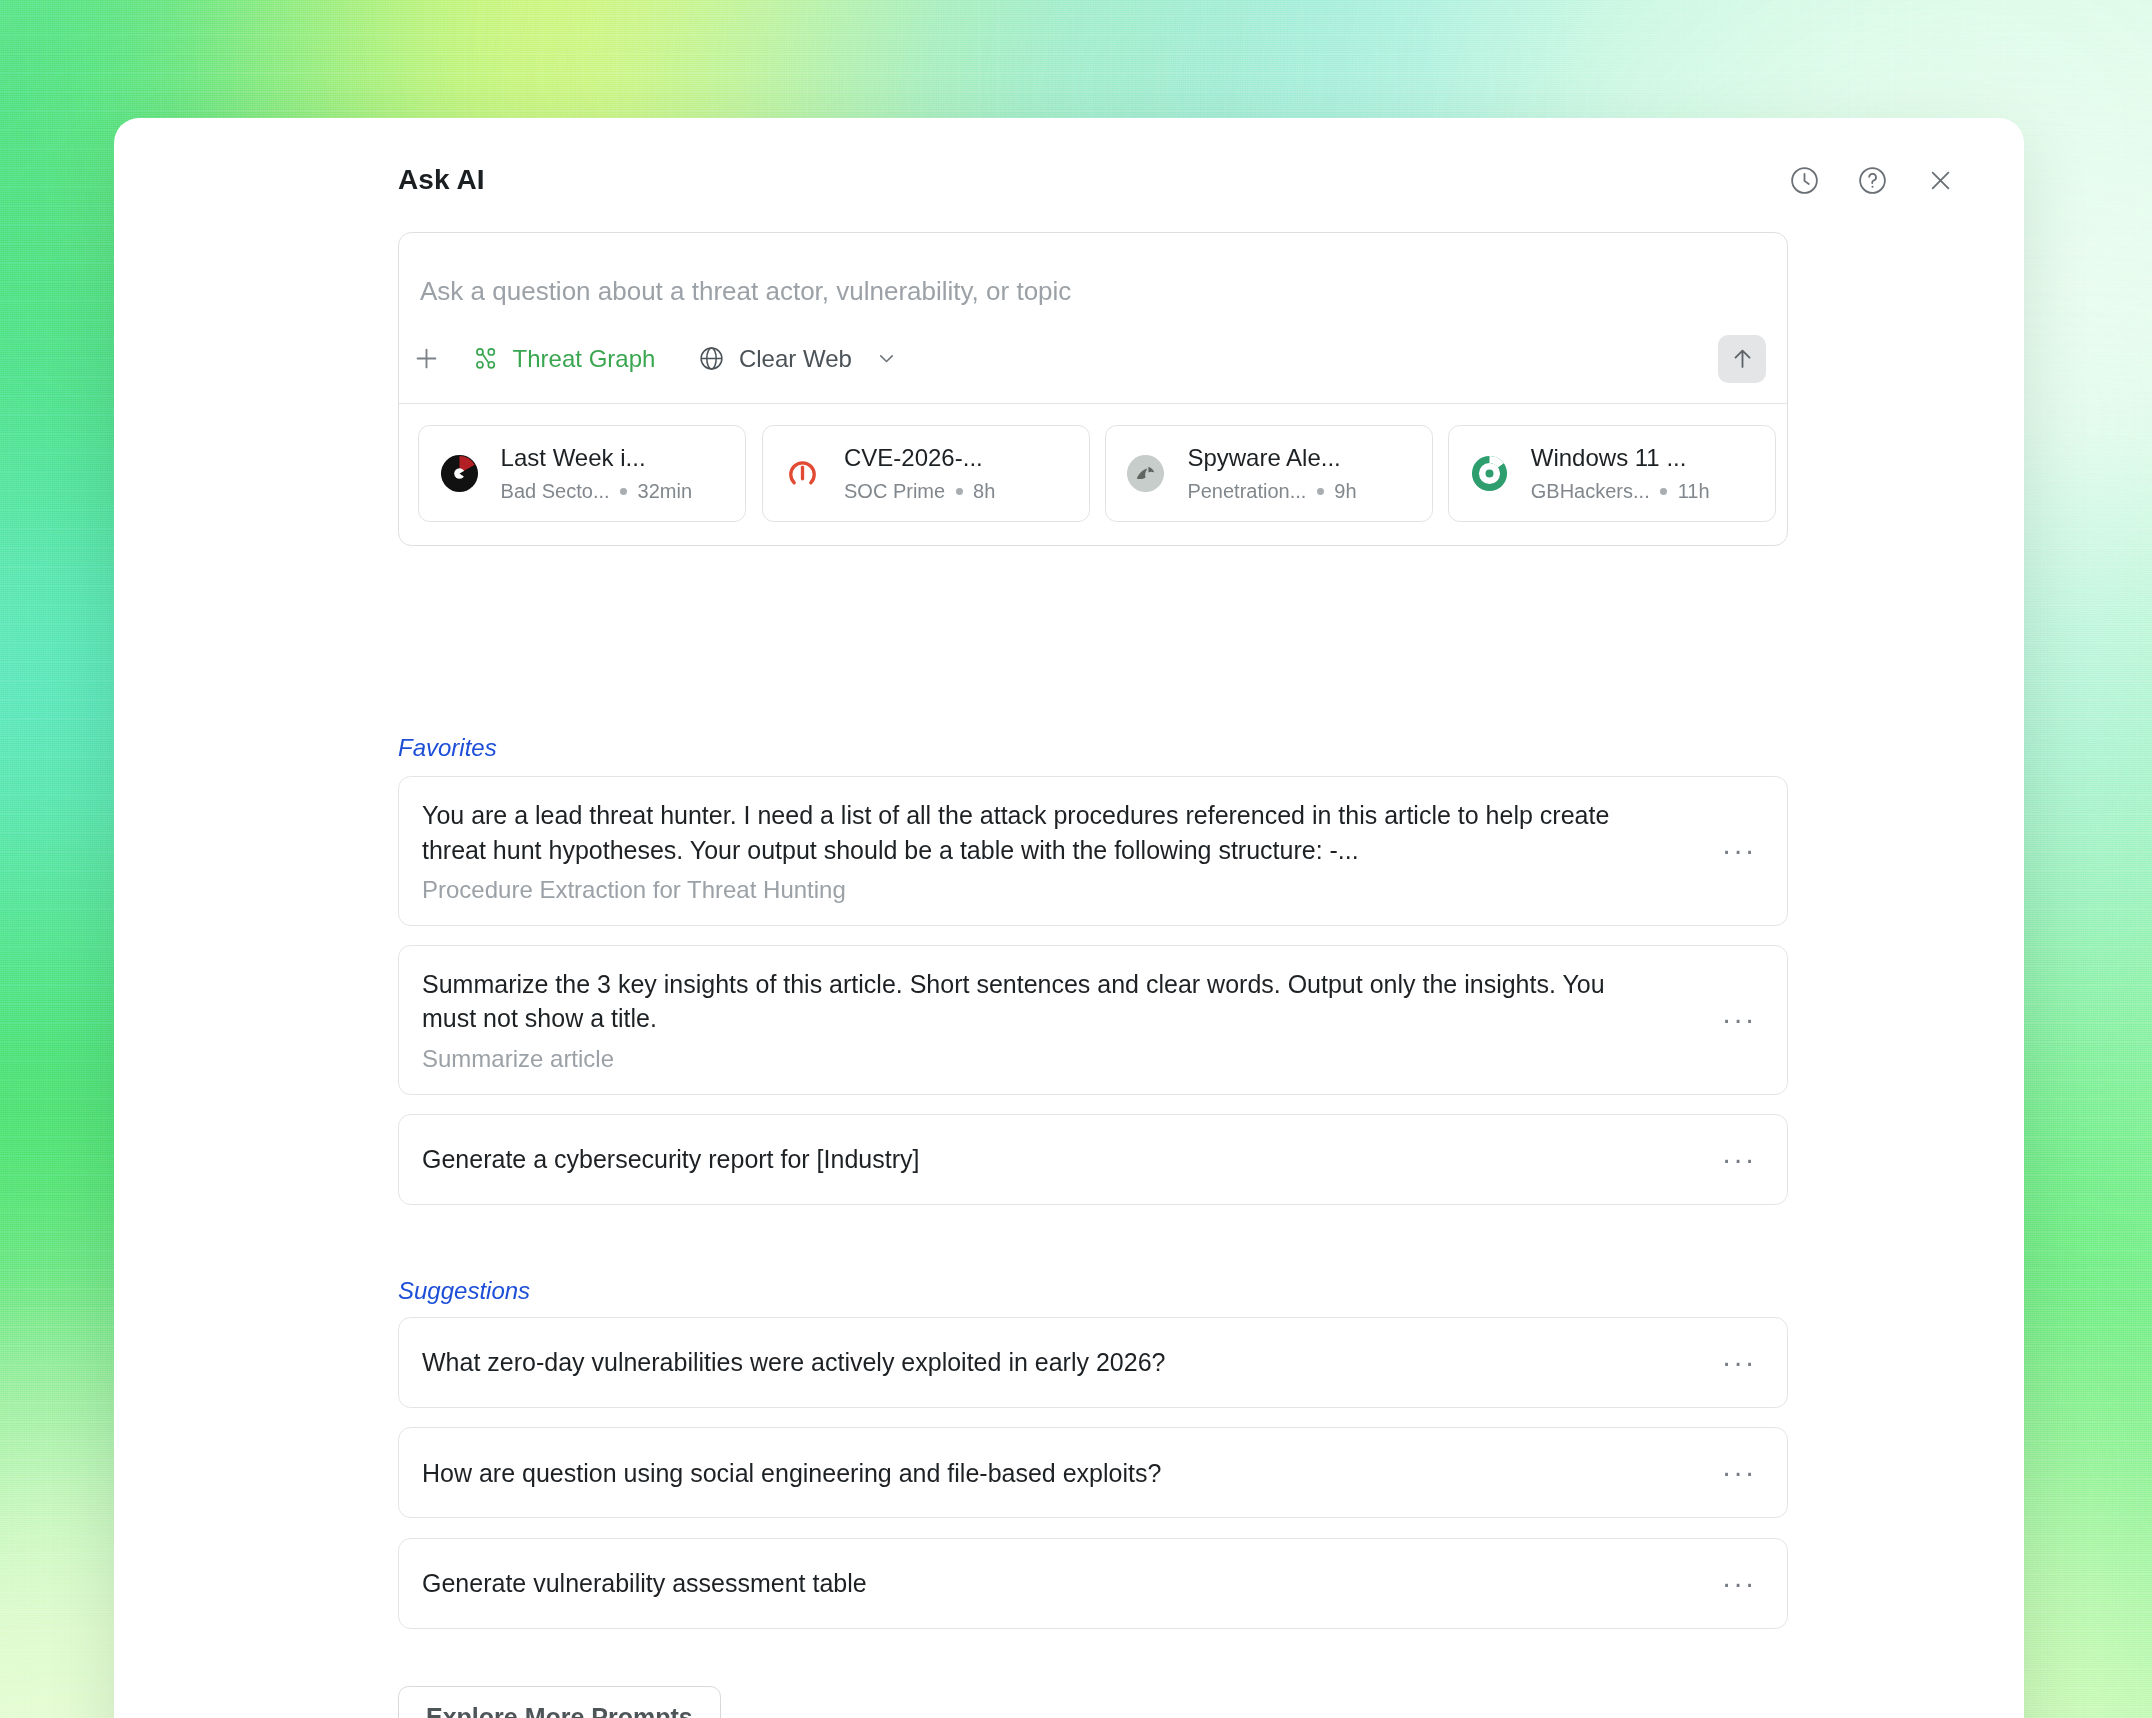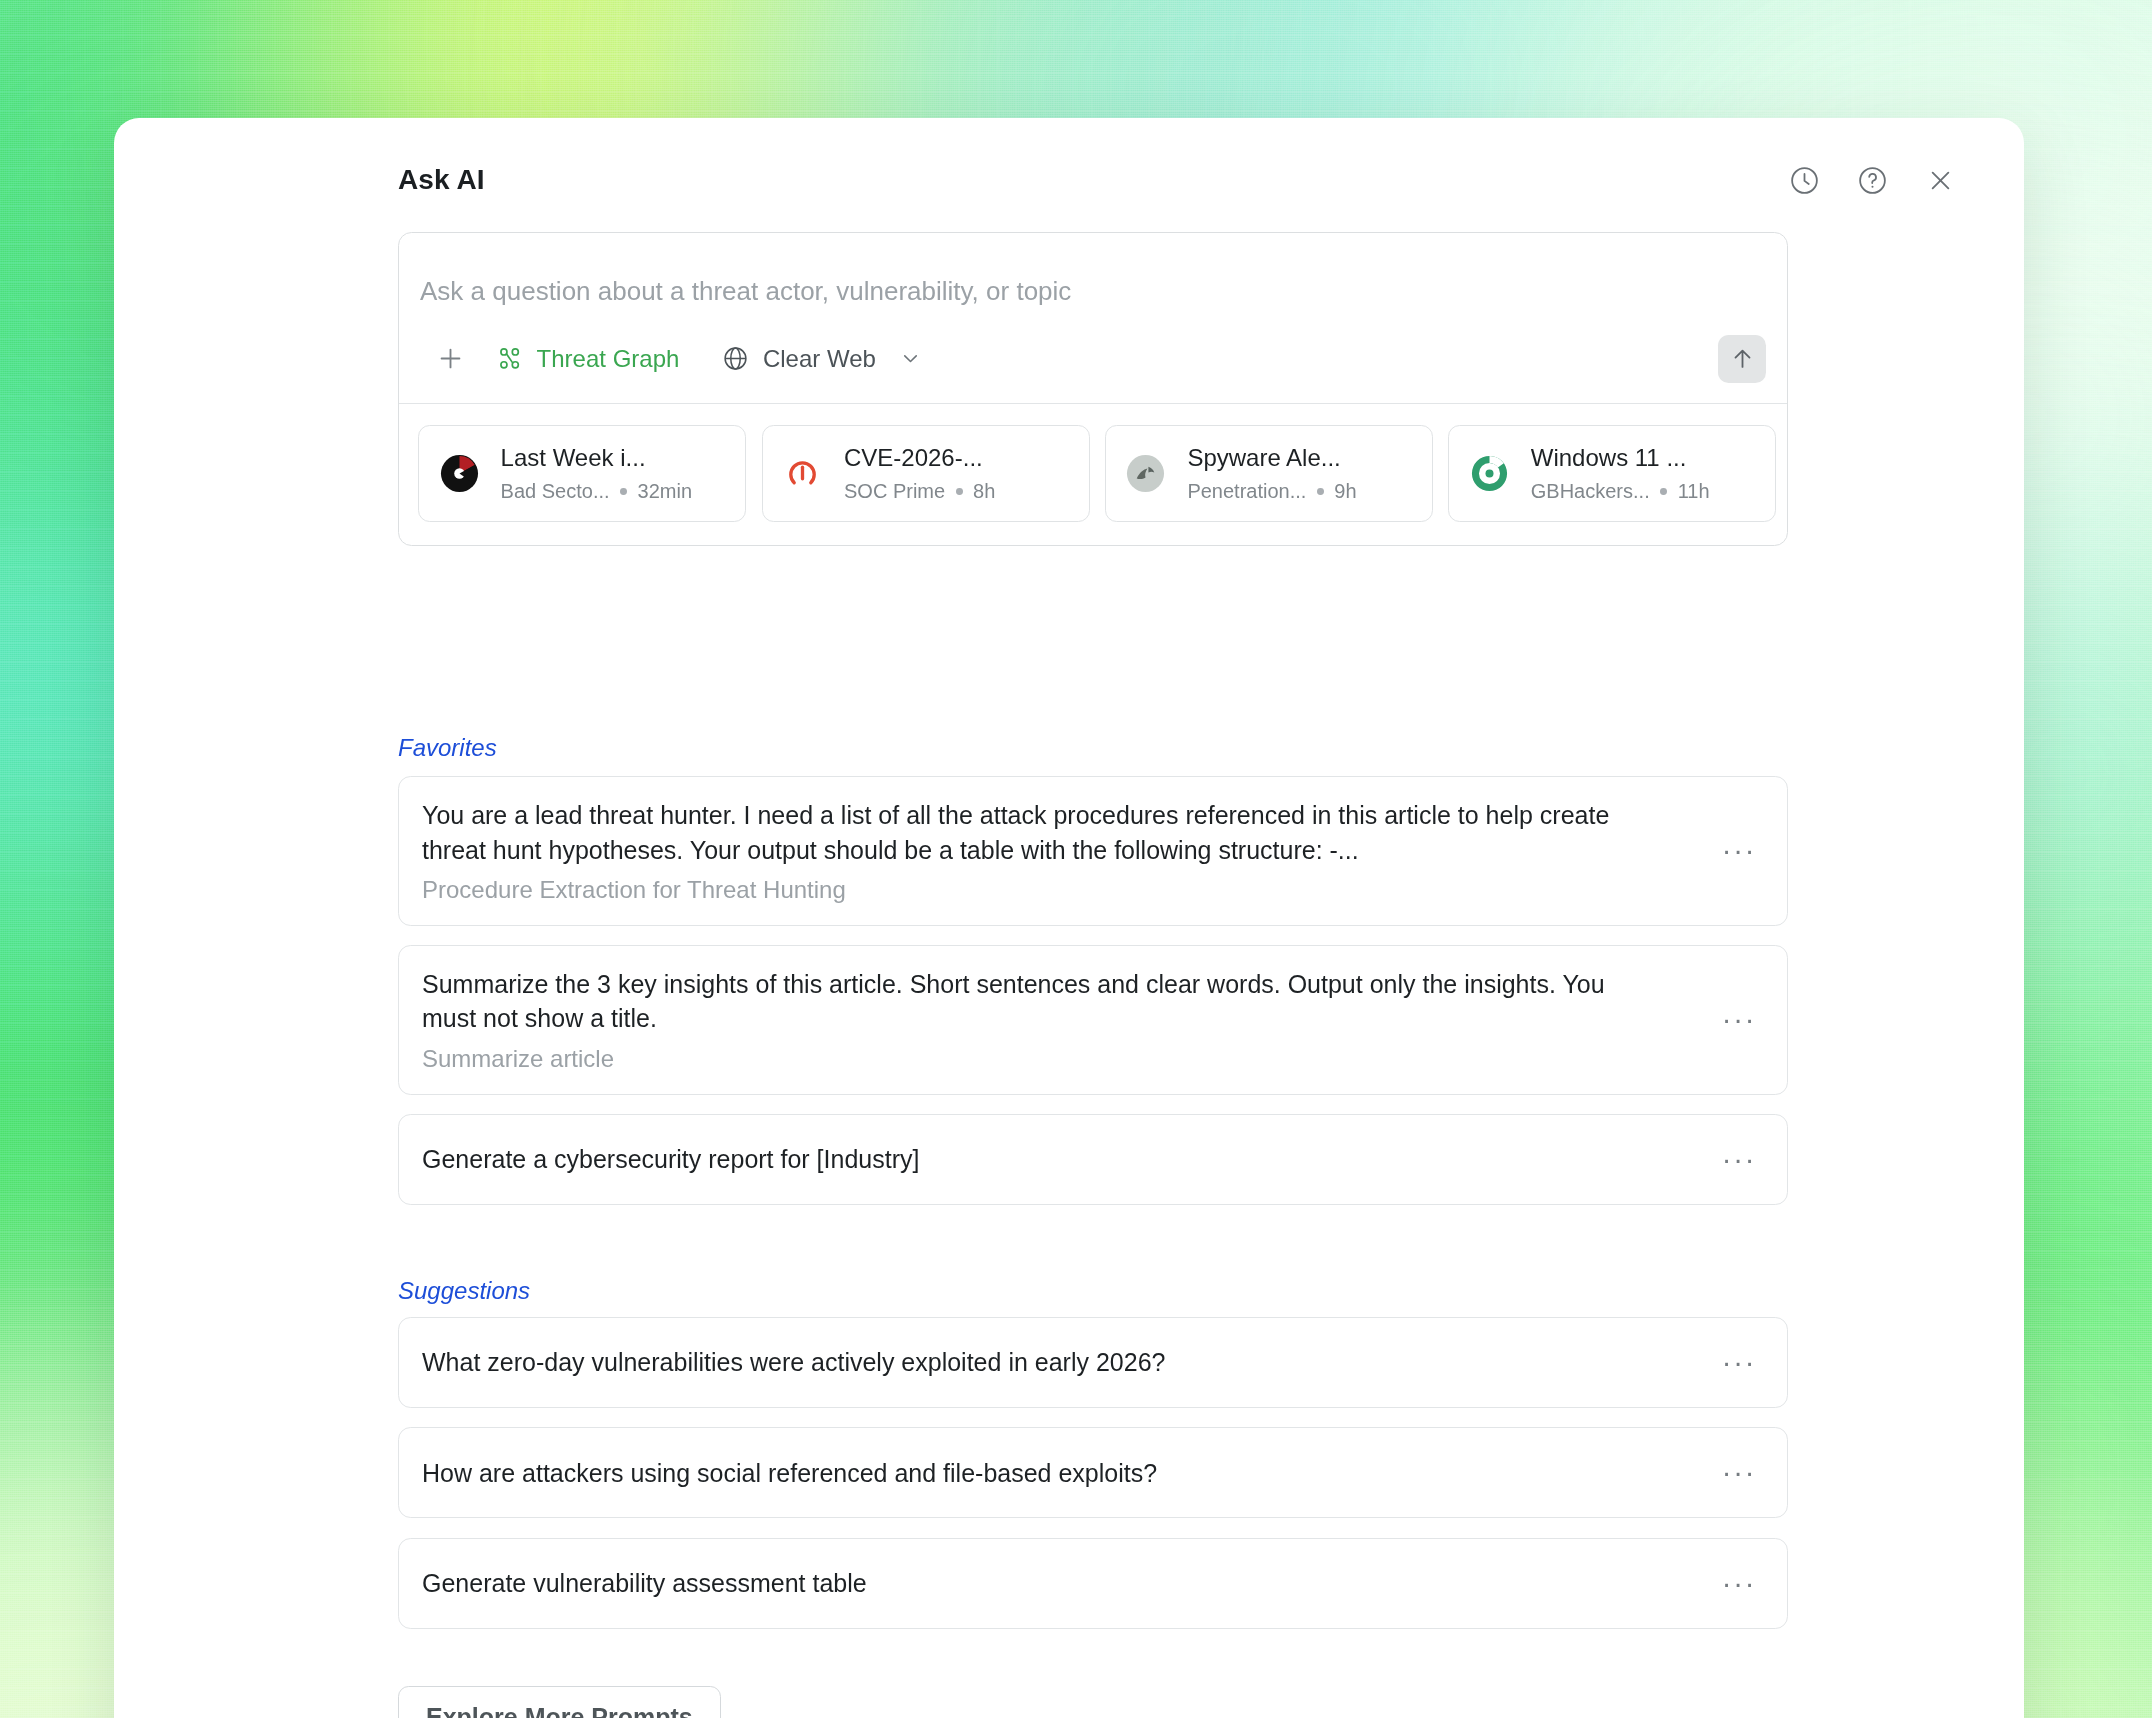--- a/index.html
+++ b/index.html
@@ -112,21 +112,21 @@
     box-sizing: border-box;
   }
   #composer-placeholder {
     font-size: 26px;
     color: #9ba1a6;
     line-height: 1.25;
     cursor: text;
   }
   #composer-toolbar {
     position: absolute;
-    left: 29px;
+    left: 5px;
     right: 21px;
     bottom: 17.4px;
     height: 54px;
     display: flex;
     align-items: center;
     gap: 0;
   }
   #attach-button {
     width: 44px; height: 44px;
     display: flex; align-items: center; justify-content: center;
@@ -494,21 +494,21 @@
 
     <div class="prompt-card short">
       <div class="prompt-body">
         <div class="prompt-text">What zero-day vulnerabilities were actively exploited in early 2026?</div>
       </div>
       <div class="more-button">···</div>
     </div>
 
     <div class="prompt-card short">
       <div class="prompt-body">
-        <div class="prompt-text">How are attackers using social referenced and file-based exploits?</div>
+        <div class="prompt-text">How are question using social engineering and file-based exploits?</div>
       </div>
       <div class="more-button">···</div>
     </div>
 
     <div class="prompt-card short">
       <div class="prompt-body">
         <div class="prompt-text">Generate vulnerability assessment table</div>
       </div>
       <div class="more-button">···</div>
     </div>

